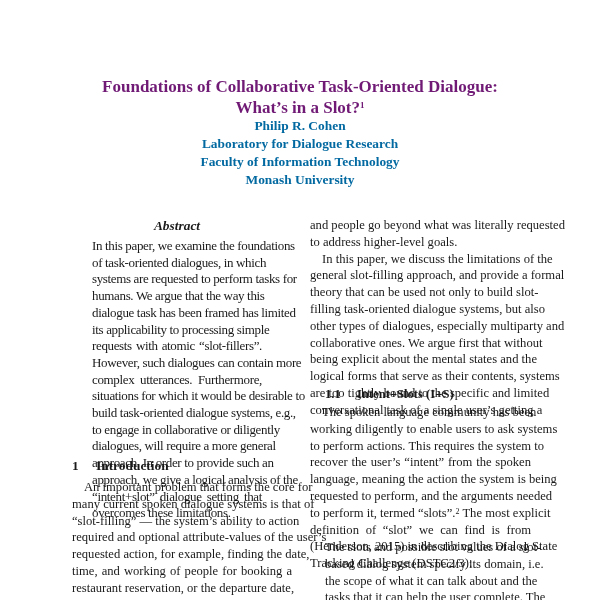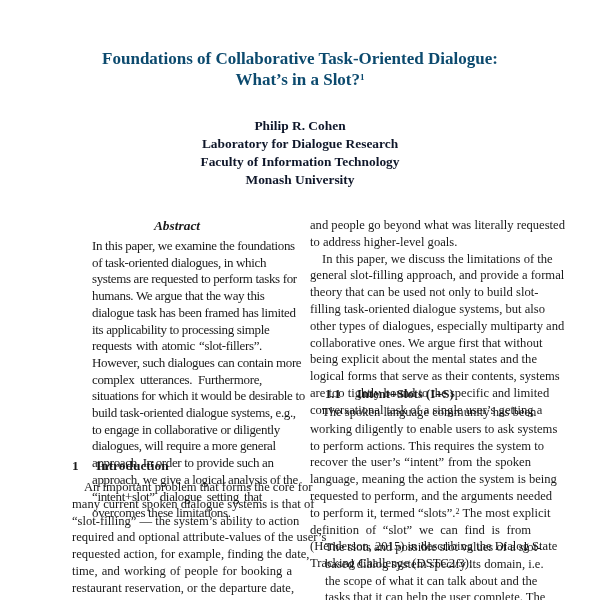--- a/index.html
+++ b/index.html
@@ -17,42 +17,42 @@
   }
   .page {
     position: absolute;
     left: 0; top: 0;
     width: 600px; height: 600px;
     background: #fff;
   }
   .title {
     position: absolute;
     left: 0; width: 600px;
-    top: 48px;
+    top: 76px;
     text-align: center;
     font-weight: bold;
     font-size: 17px;
     line-height: 21px;
-    color: #0c4a6e;
+    color: #701a75;
   }
   .title sup {
     font-size: 9px;
     vertical-align: top;
     position: relative;
     top: -2px;
   }
   .authors {
     position: absolute;
     left: 0; width: 600px;
     top: 117px;
     text-align: center;
     font-weight: bold;
     font-size: 13.4px;
     line-height: 18px;
-    color: #0f172a;
+    color: #0369a1;
   }
   .col {
     position: absolute;
     font-size: 12.6px;
     line-height: 16.8px;
     text-align: justify;
   }
   .line {
     display: block;
     text-align: justify;

